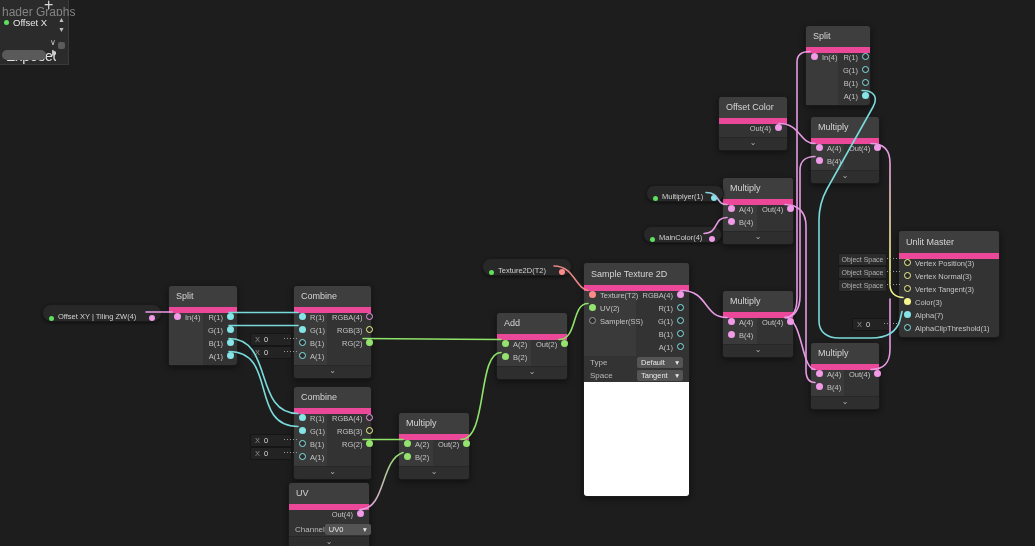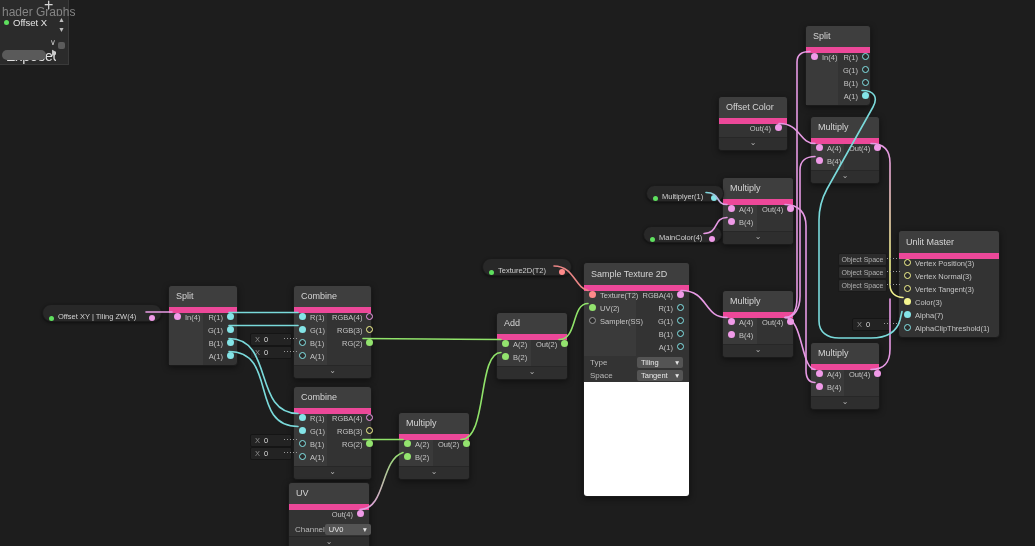--- a/index.html
+++ b/index.html
@@ -278,21 +278,21 @@
           </div>
         <div class="prow out">
             <span class="plabel">A(1)</span>
             <span class="port h p1"></span>
           </div>
       </div>
     </div>
     <div class="ctrl">
         <span>Type</span>
       <span class="dropdown">
-          <span>Tiling</span>
+          <span>Default</span>
           <span>▾</span>
         </span>
     </div>
     <div class="ctrl">
         <span>Space</span>
       <span class="dropdown">
           <span>Tangent</span>
           <span>▾</span>
         </span>
     </div>

